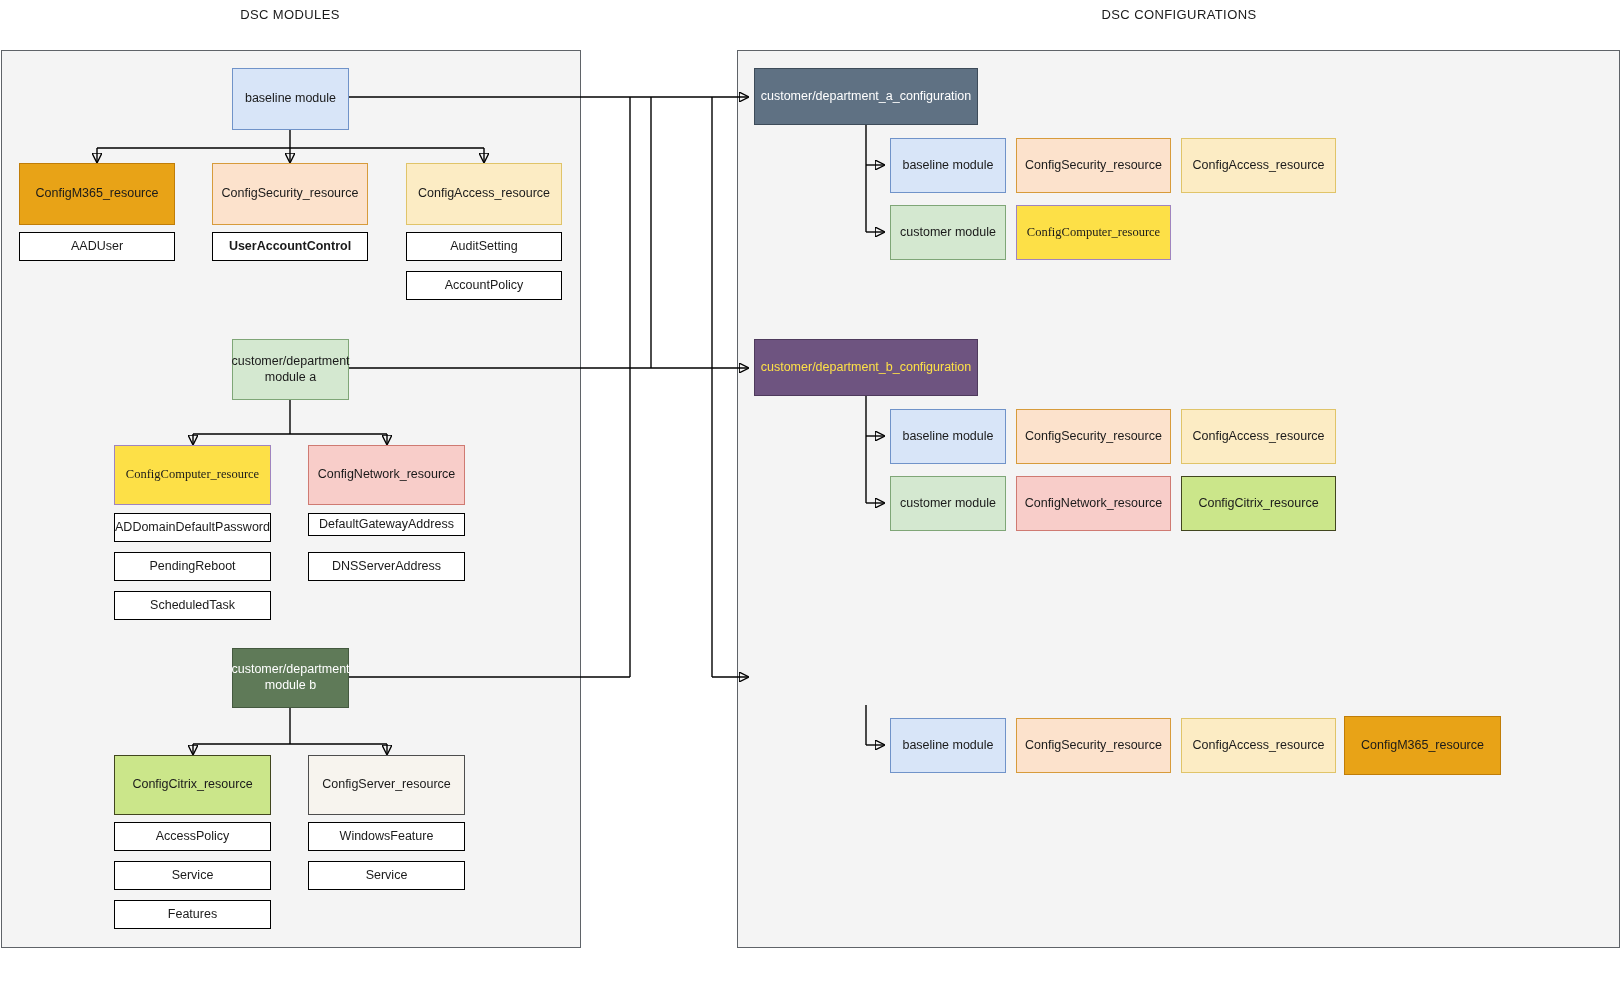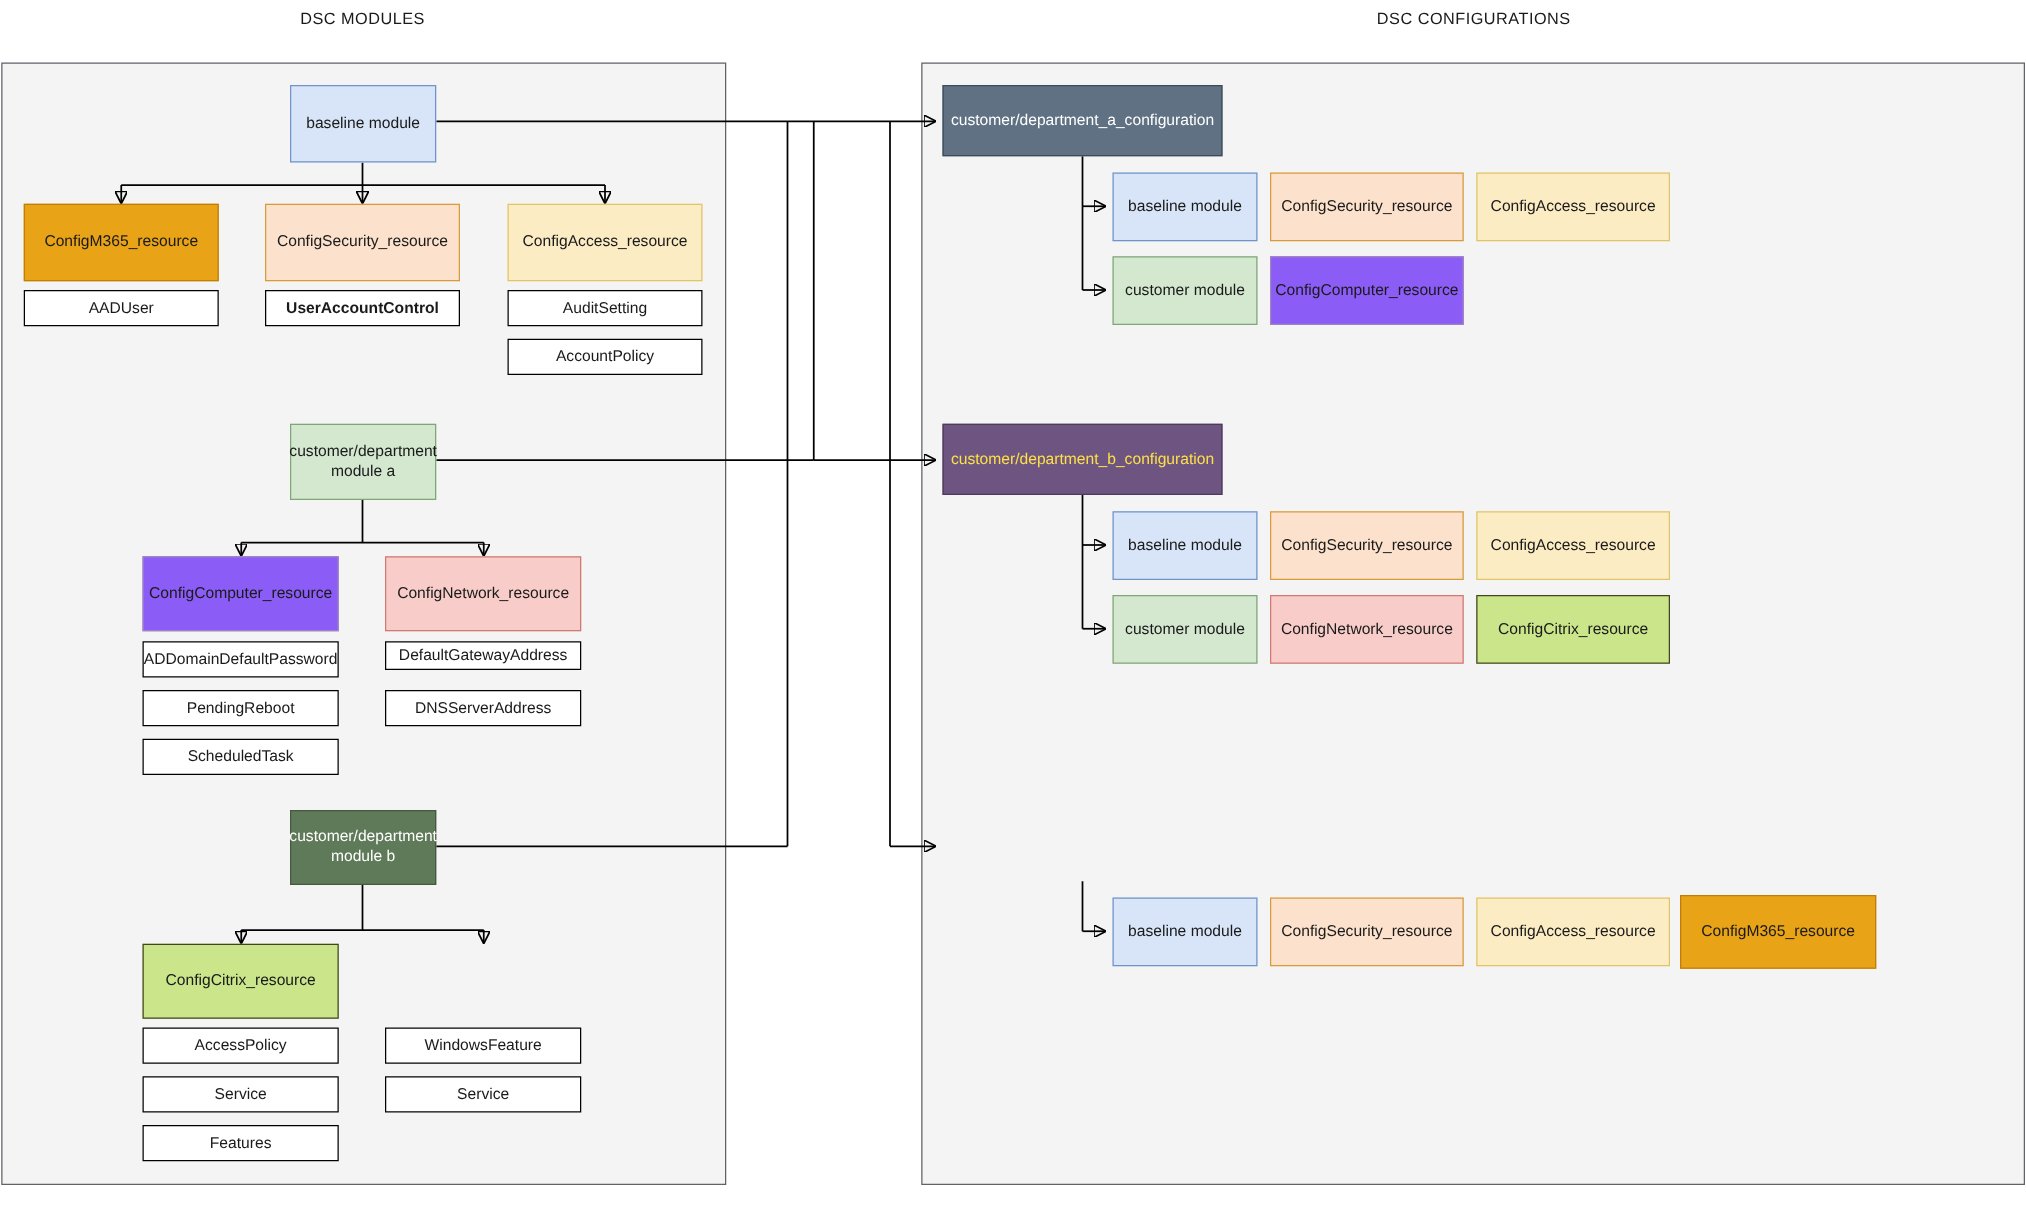--- a/index.html
+++ b/index.html
@@ -45,21 +45,21 @@
     padding: 2px 6px;
     border: 1px solid #666666;
     background: #ffffff;
   }
   .node.white   { background:#ffffff; border-color:#000000; }
   .node.blue    { background:#d8e5f8; border-color:#7093c9; }
   .node.green   { background:#d4e8d0; border-color:#7fa677; }
   .node.orange  { background:#e8a317; border-color:#c07d08; }
   .node.peach   { background:#fce2cc; border-color:#d79b3b; }
   .node.cream   { background:#fcecc4; border-color:#e0c469; }
-  .node.purple  { background:#8b5cf6; border-color:#9f84bf; }
+  .node.purple  { background:#fde047; border-color:#9f84bf;font-family:Liberation Serif, serif; }
   .node.red     { background:#f8cdc9; border-color:#cf7a72; }
   .node.lime    { background:#cbe68a; border-color:#41461f; }
   .node.offwhite{ background:#f7f4ee; border-color:#4d4d4d; }
   .node.slate   { background:#5f7183; border-color:#3d4b59; color:#ffffff; }
   .node.plum    { background:#6e5480; border-color:#4e3a5c; color:#fde047; }
   .node.brick   { background:#9c3f22; border-color:#7a3019; color:#ffffff; }
   .node.darkgreen{ background:#5f7a58; border-color:#44593f; color:#ffffff; }
 
   svg.edges {
     position: absolute;
@@ -155,20 +155,21 @@
   <div class="node white" style="left:308px; top:552px; width:157px; height:29px;">DNSServerAddress</div>
 
   <div class="node darkgreen" style="left:232px; top:648px; width:117px; height:60px; white-space:pre-line;">customer/department
 module b</div>
 
   <div class="node lime" style="left:114px; top:755px; width:157px; height:60px;">ConfigCitrix_resource</div>
   <div class="node white" style="left:114px; top:822px; width:157px; height:29px;">AccessPolicy</div>
   <div class="node white" style="left:114px; top:861px; width:157px; height:29px;">Service</div>
   <div class="node white" style="left:114px; top:900px; width:157px; height:29px;">Features</div>
 
+  <div class="node offwhite" style="left:308px; top:755px; width:157px; height:60px;">ConfigServer_resource</div>
   <div class="node white" style="left:308px; top:822px; width:157px; height:29px;">WindowsFeature</div>
   <div class="node white" style="left:308px; top:861px; width:157px; height:29px;">Service</div>
 
   <div class="node slate" style="left:754px; top:68px; width:224px; height:57px;">customer/department_a_configuration</div>
 
   <div class="node blue" style="left:890px; top:138px; width:116px; height:55px;">baseline module</div>
   <div class="node peach" style="left:1016px; top:138px; width:155px; height:55px;">ConfigSecurity_resource</div>
   <div class="node cream" style="left:1181px; top:138px; width:155px; height:55px;">ConfigAccess_resource</div>
 
   <div class="node green" style="left:890px; top:205px; width:116px; height:55px;">customer module</div>

